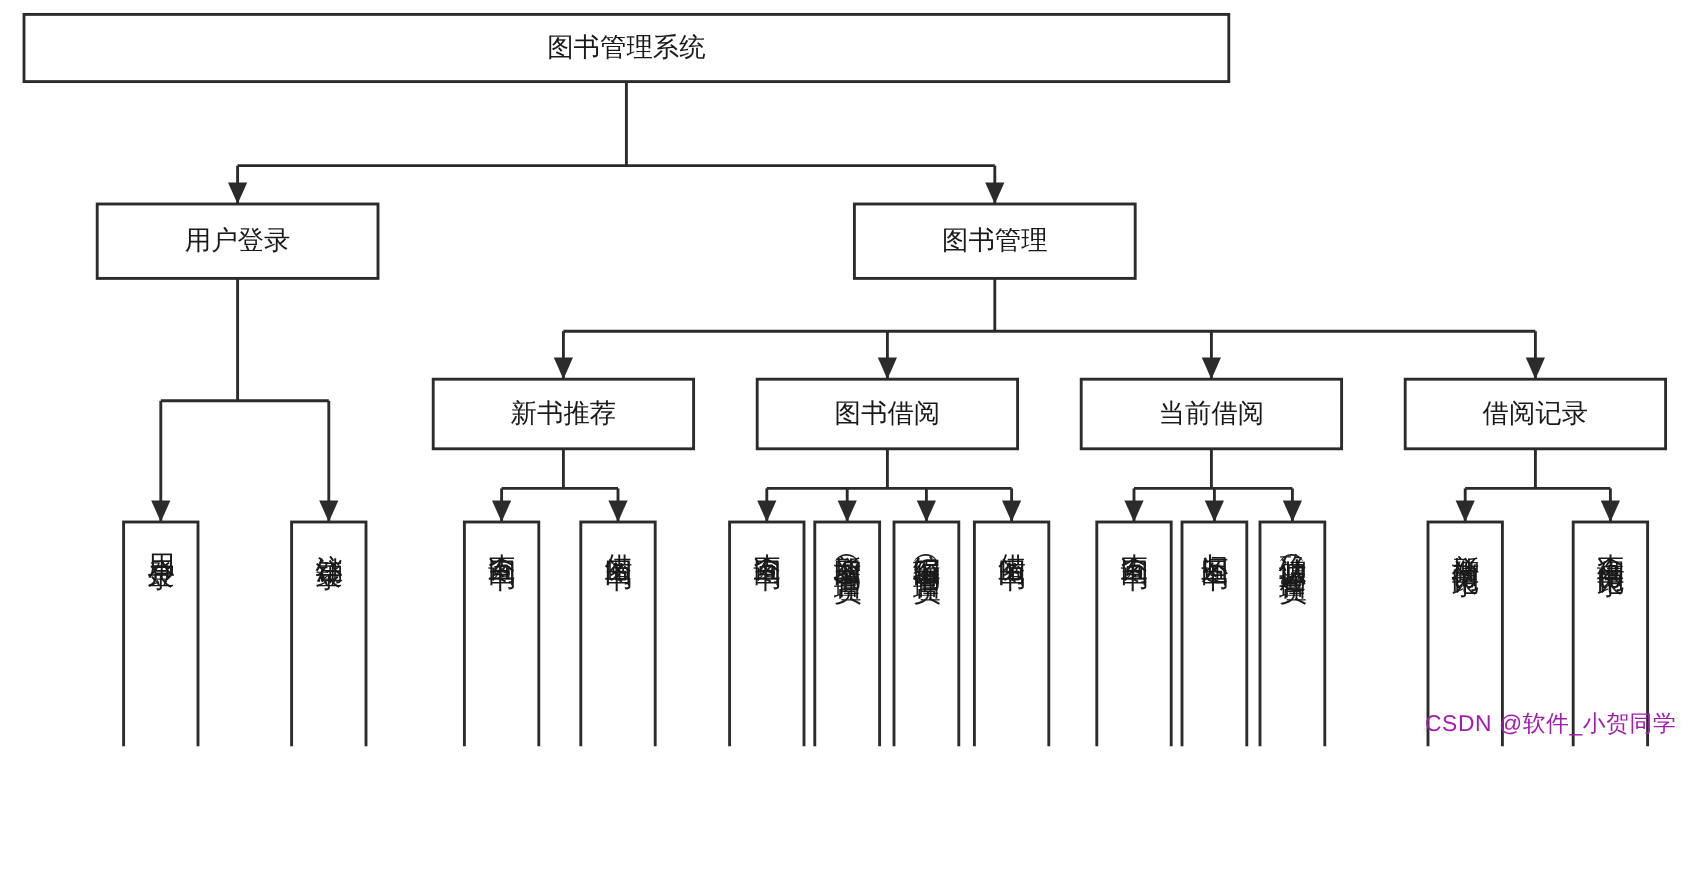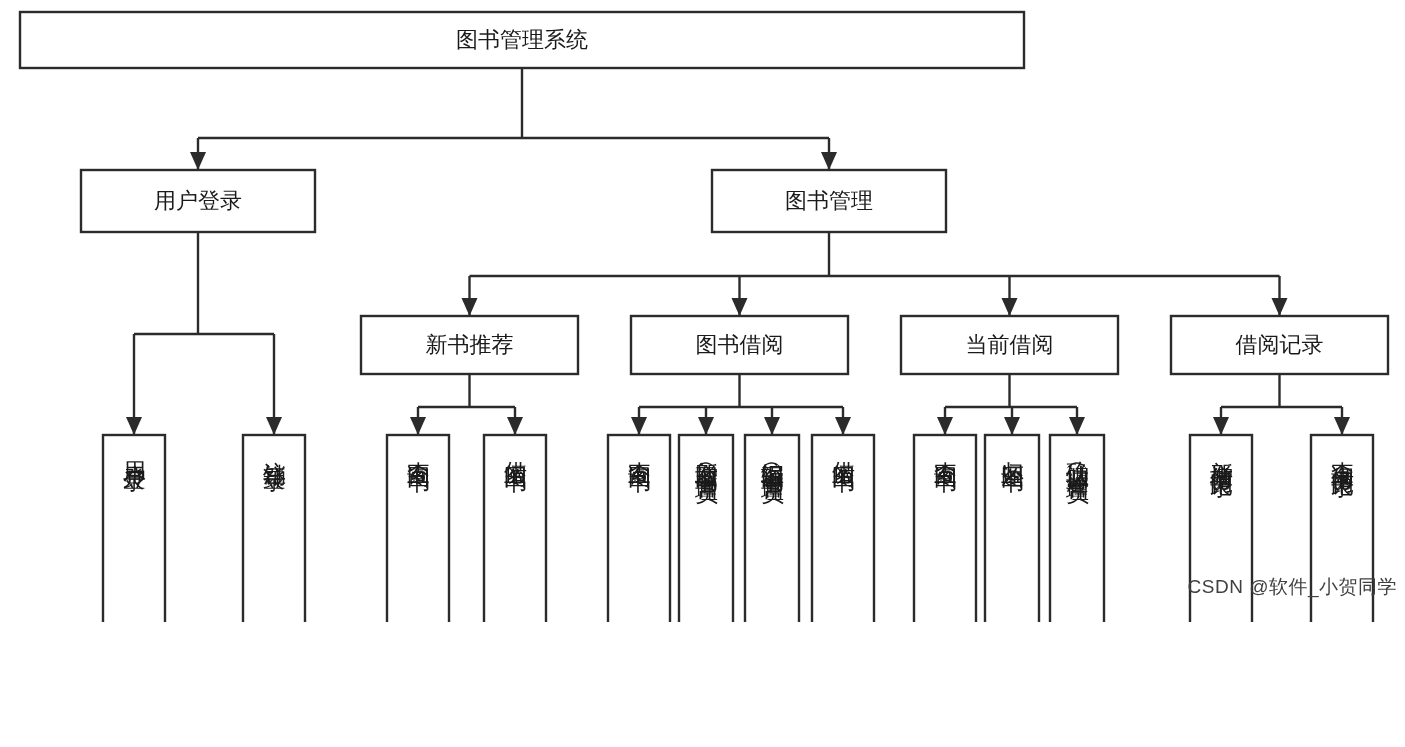--- a/index.html
+++ b/index.html
@@ -61,24 +61,24 @@
     font-family: "Liberation Sans", "DejaVu Sans", sans-serif;
     font-size: 23px;
     line-height: 1.12;
     color: #1a1a1a;
     letter-spacing: 3px;
     white-space: nowrap;
   }
   .watermark {
     position: absolute;
     right: 8px;
-    bottom: 22px;
+    bottom: 6px;
     font-family: "Liberation Sans", "DejaVu Sans", sans-serif;
     font-size: 19px;
-    color: #404040;
+    color: #a21caf;
     white-space: nowrap;
     letter-spacing: 0.5px;
   }
 </style>
 </head>
 <body>
 
 <div id="diagram-root">
 
   <svg id="tree-svg" viewBox="0 0 1405 747">

